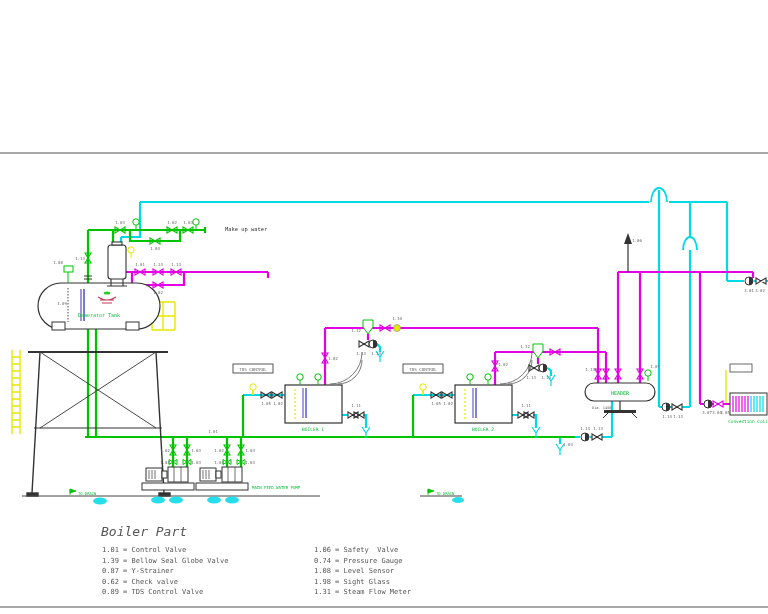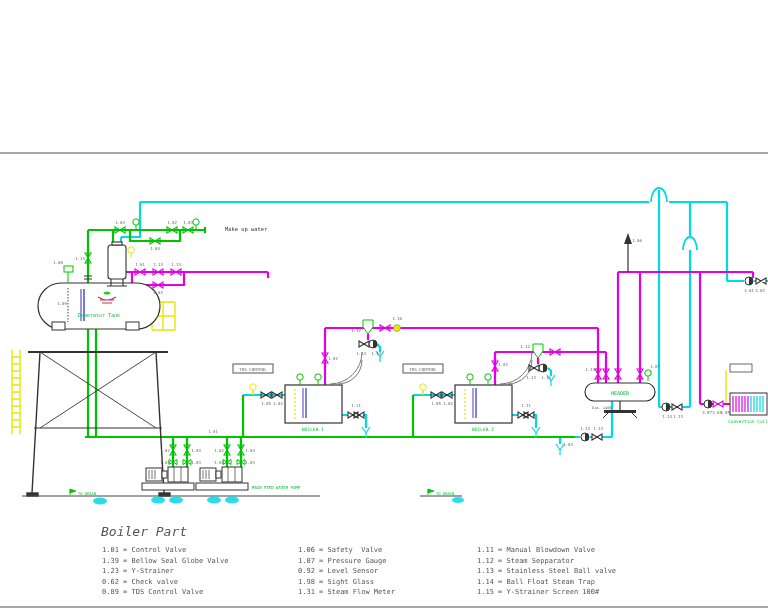--- a/index.html
+++ b/index.html
@@ -7,21 +7,21 @@
           font-family:"DejaVu Sans Mono",monospace;}
   svg{position:absolute;left:0;top:0;}
   svg text{font-family:"DejaVu Sans Mono",monospace;}
   .t-green{fill:var(--greenText);}
   .t-dark{fill:#333;}
   .t-gray{fill:#666;}
   .tag{font-size:4px;fill:#666;text-anchor:middle;}
   .legend{position:absolute;color:#555;font-size:7px;line-height:10.6px;white-space:pre;}
   .legend-title{position:absolute;left:101px;top:524px;color:#555;font-size:13px;font-style:italic;}
   #lcol0{left:93px;top:545px;margin-left:9px;}
-  #lcol1{left:298px;top:545px;}
+  #lcol1{left:314px;top:545px;}
   #lcol2{left:477px;top:545px;}
 </style>
 </head>
 <body>
 
 <div class="canvas">
 <svg width="768" height="614" viewBox="0 0 768 614">
   <defs>
     <g id="valve">
           <path d="M-5,-3 L-5,3 L5,-3 L5,3 Z" fill="none" stroke="currentColor" stroke-width="1.1"></path>
@@ -341,16 +341,15 @@
         <text x="165" y="464" class="tag">1.04</text>
         <text x="196" y="464" class="tag">1.03</text>
         <text x="219" y="452" class="tag">1.02</text>
         <text x="250" y="452" class="tag">1.03</text>
         <text x="219" y="464" class="tag">1.04</text>
         <text x="250" y="464" class="tag">1.03</text>
       </g>
 </svg>
 
 <div class="legend-title">Boiler Part</div>
-<div class="legend" id="lcol0"><div>1.01 = Control Valve</div><div>1.39 = Bellow Seal Globe Valve</div><div>1.23 = Y-Strainer</div><div>0.62 = Check valve</div><div>0.89 = TDS Control Valve</div></div>
-<div class="legend" id="lcol1"><div>1.06 = Safety  Valve</div><div>1.07 = Pressure Gauge</div><div>0.92 = Level Sensor</div><div>1.98 = Sight Glass</div><div>1.31 = Steam Flow Meter</div></div>
-<div class="legend" id="lcol2"><div>1.11 = Manual Blowdown Valve</div><div>1.12 = Steam Sepparator</div><div>1.13 = Stainless Steel Ball valve</div><div>1.14 = Ball Float Steam Trap</div><div>1.15 = Y-Strainer Screen 100#</div></div>
+<div class="legend" id="lcol0"><div>1.01 = Control Valve</div><div>1.39 = Bellow Seal Globe Valve</div><div>0.87 = Y-Strainer</div><div>0.62 = Check valve</div><div>0.89 = TDS Control Valve</div></div>
+<div class="legend" id="lcol1"><div>1.06 = Safety  Valve</div><div>0.74 = Pressure Gauge</div><div>1.08 = Level Sensor</div><div>1.98 = Sight Glass</div><div>1.31 = Steam Flow Meter</div></div>
 </div>
 
 </body></html>

